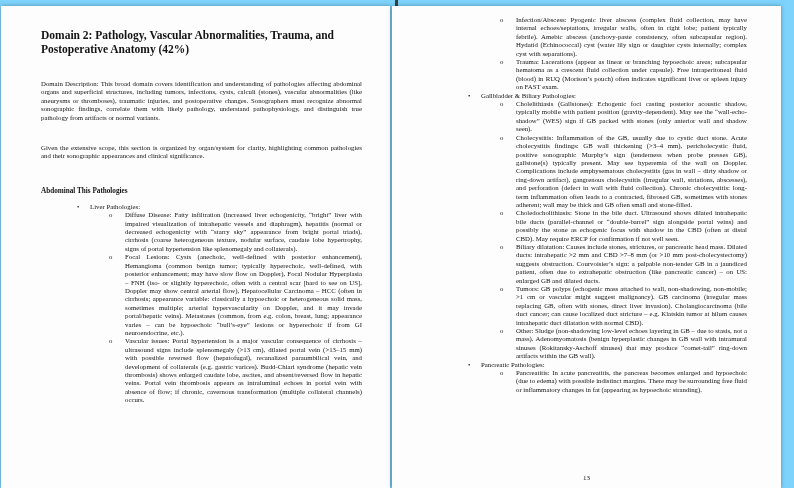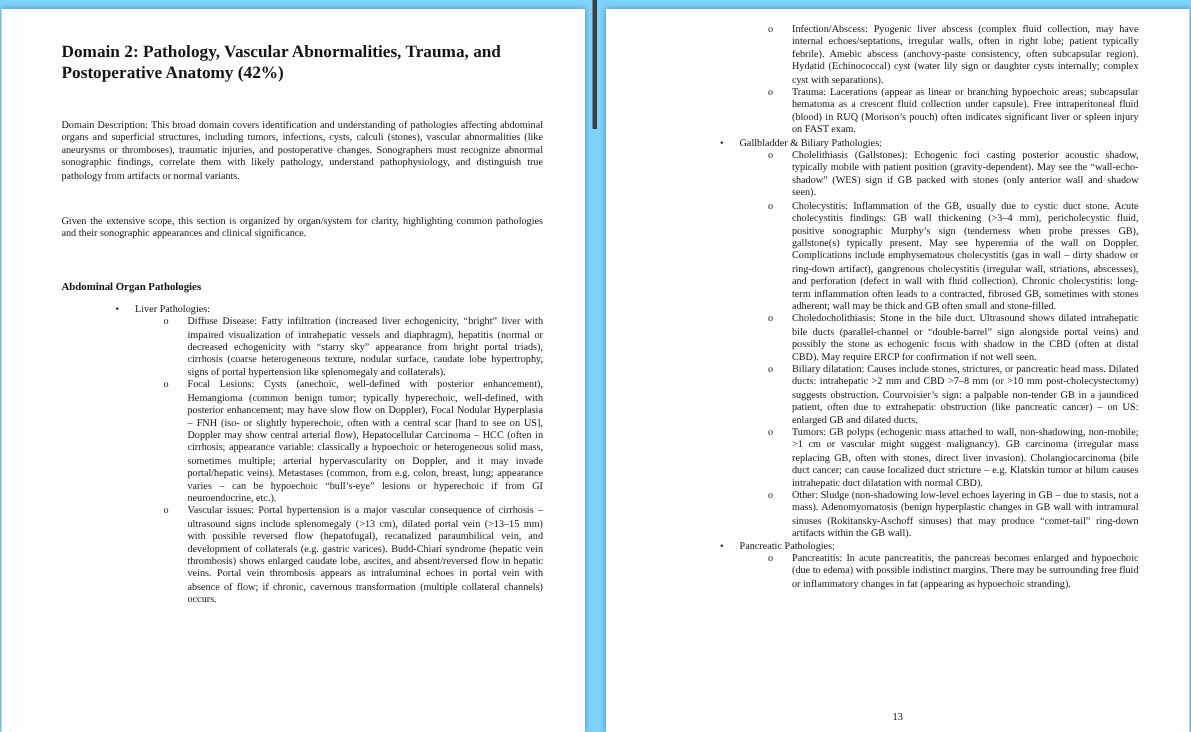--- a/index.html
+++ b/index.html
@@ -9,21 +9,21 @@
     overflow:hidden;
     font-family:"Liberation Serif", serif;
     color:#141414;
   }
   .viewer { position:relative; width:794px; height:488px; background:#7dd3fc; }
   .page {
     position:absolute; top:6px; height:482px; background:#fdfdfd;
     box-shadow:0 0 4px rgba(0,0,0,0.35);
   }
   .page-left  { left:1px;   width:389px; padding:22px 28px 0 40px; }
-  .page-right { left:404px; width:389px; padding:10px 34px 0 40px; }
+  .page-right { left:392px; width:389px; padding:10px 34px 0 40px; }
   .divider { position:absolute; left:395px; top:0; width:3px; height:86px; background:#3e3e3e; }
 
   .doc-title { font-size:11.5px; font-weight:bold; line-height:14px; margin-bottom:24px; }
   .para { font-size:6.8px; line-height:8.4px; text-align:justify; margin-bottom:22px; }
   .para.scope { margin-bottom:26px; }
   .section-heading { font-size:7.2px; font-weight:bold; margin-bottom:8px; }
 
   .li { display:flex; font-size:6.8px; line-height:8.4px; }
   .li .btxt { flex:1; text-align:justify; }
   .l1 { padding-left:36px; }
@@ -38,21 +38,21 @@
 </style>
 </head>
 <body>
 
 <div class="viewer">
 
   <div class="page page-left">
     <h1 class="doc-title">Domain 2: Pathology, Vascular Abnormalities, Trauma, and Postoperative Anatomy (42%)</h1>
     <p class="para">Domain Description: This broad domain covers identification and understanding of pathologies affecting abdominal organs and superficial structures, including tumors, infections, cysts, calculi (stones), vascular abnormalities (like aneurysms or thromboses), traumatic injuries, and postoperative changes. Sonographers must recognize abnormal sonographic findings, correlate them with likely pathology, understand pathophysiology, and distinguish true pathology from artifacts or normal variants.</p>
     <p class="para scope">Given the extensive scope, this section is organized by organ/system for clarity, highlighting common pathologies and their sonographic appearances and clinical significance.</p>
-    <h2 class="section-heading">Abdominal Organ Pathologies</h2>
+    <h2 class="section-heading">Abdominal This Pathologies</h2>
 
     <div class="list">
       <div class="li l1">
         <span class="bullet">•</span>
         <span class="btxt">Liver Pathologies:</span>
       </div>
       <div class="li l2">
         <span class="bullet">o</span>
         <span class="btxt">Diffuse Disease: Fatty infiltration (increased liver echogenicity, “bright” liver with impaired visualization of intrahepatic vessels and diaphragm), hepatitis (normal or decreased echogenicity with “starry sky” appearance from bright portal triads), cirrhosis (coarse heterogeneous texture, nodular surface, caudate lobe hypertrophy, signs of portal hypertension like splenomegaly and collaterals).</span>
       </div>

